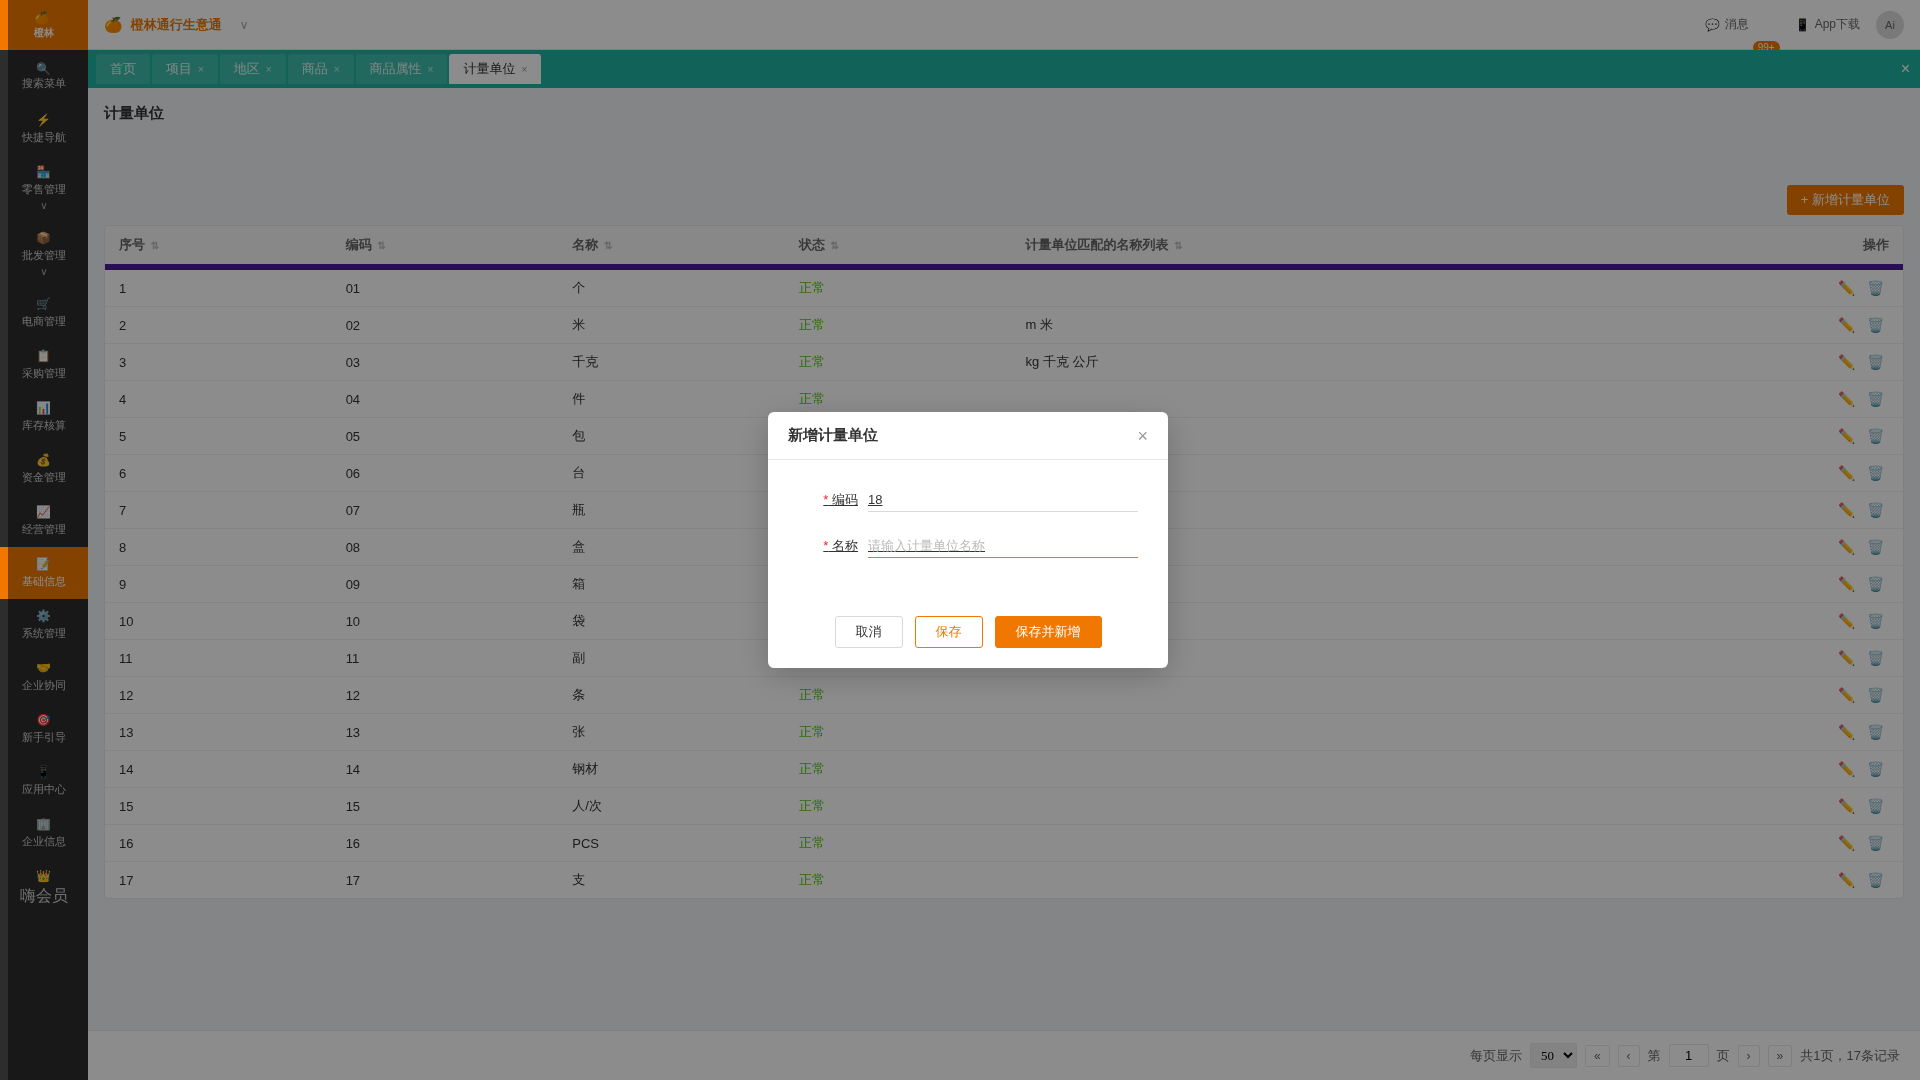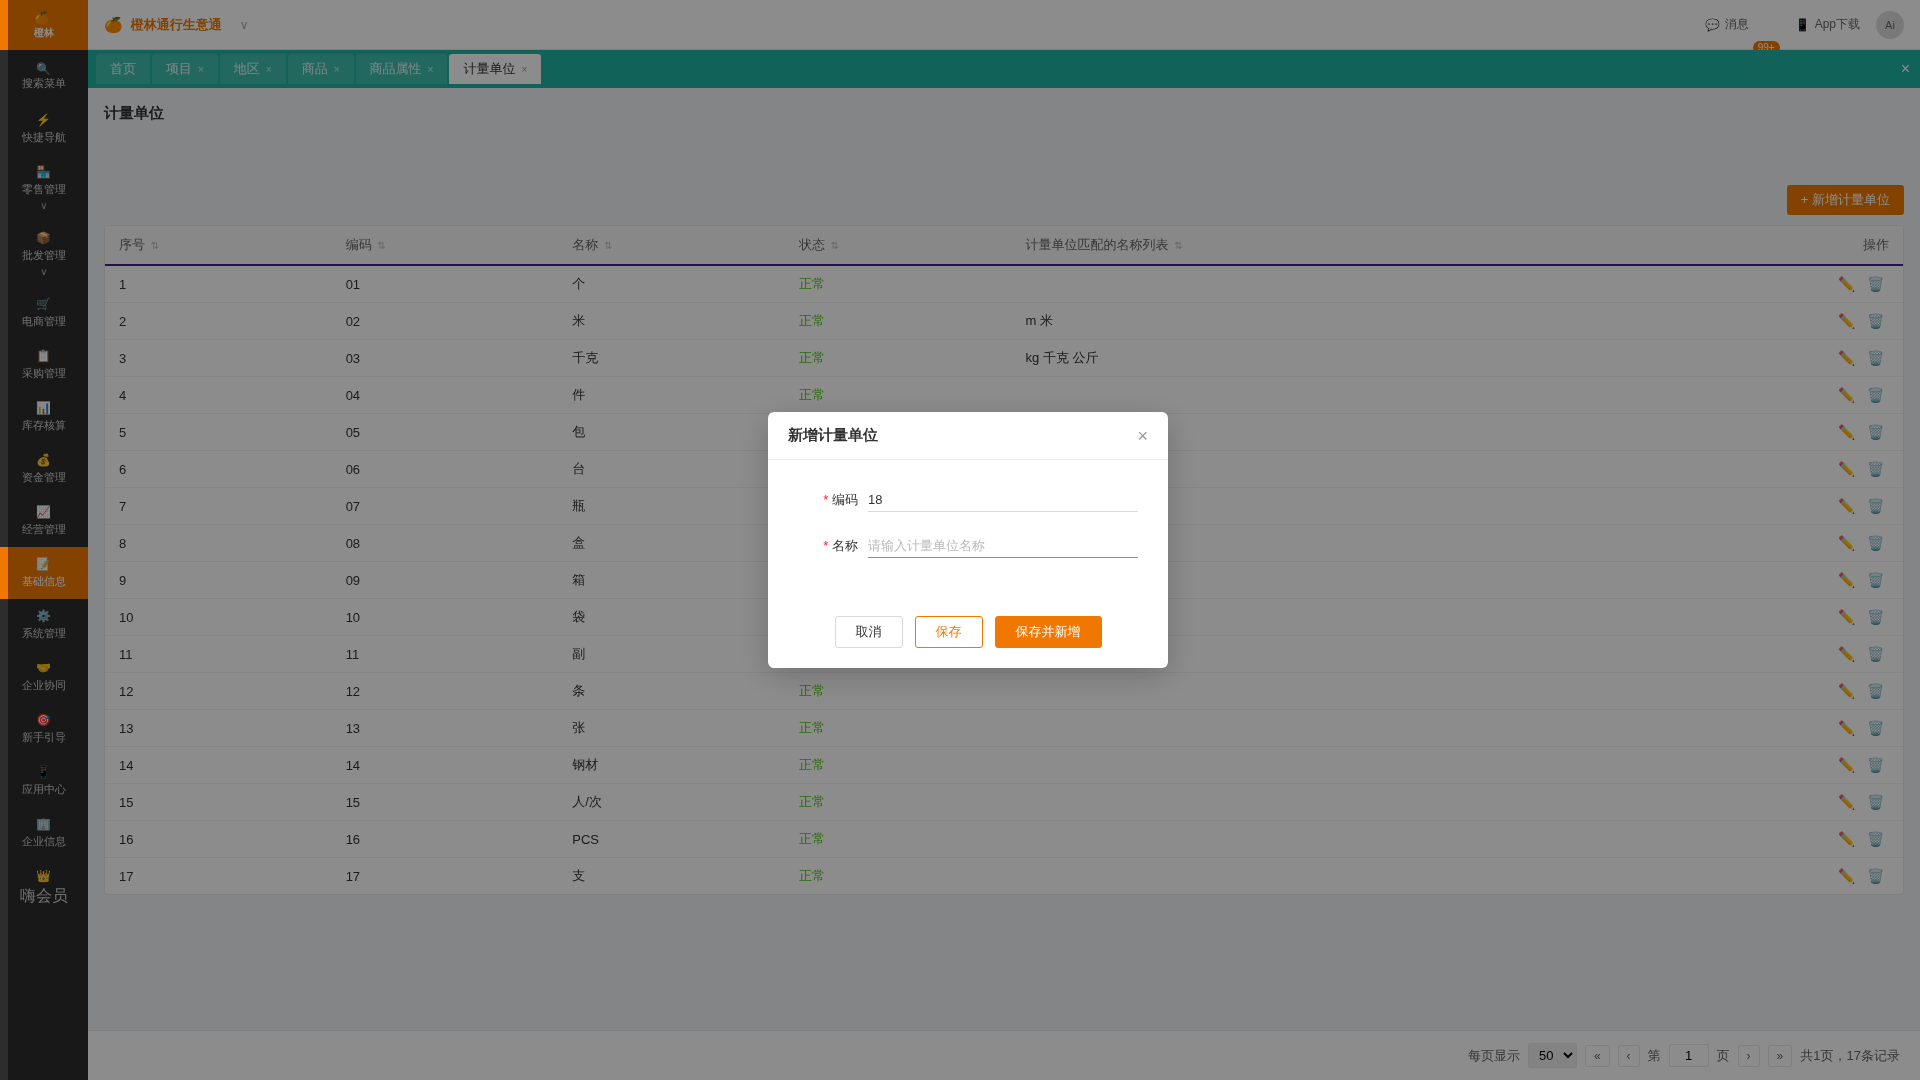--- a/index.html
+++ b/index.html
@@ -35,42 +35,42 @@
     
     .content { flex: 1; background: #f0f2f5; padding: 16px; overflow: auto; position: relative; }
     .page-title { font-size: 15px; font-weight: bold; color: #333; margin-bottom: 14px; }
     .toolbar { display: flex; justify-content: flex-end; margin-bottom: 10px; }
     .btn-add { background: #f07800; color: white; border: none; padding: 6px 14px; border-radius: 3px; cursor: pointer; font-size: 13px; margin-top: 48px; }
 
     
     .table-wrap { background: #fff; border-radius: 4px; overflow: hidden; border: 1px solid #e8e8e8; }
     table { width: 100%; border-collapse: collapse; font-size: 13px; }
     thead { background: #f7f7f7; }
-    th { padding: 10px 14px; text-align: left; font-weight: normal; color: #666; border-bottom: 2px solid #4c1d95; white-space: nowrap; }
+    th { padding: 10px 14px; text-align: left; font-weight: bold; color: #666; border-bottom: 6px solid #4c1d95; white-space: nowrap; }
     th .sort-icon { font-size: 10px; color: #bbb; margin-left: 2px; }
     td { padding: 9px 14px; border-bottom: 1px solid #f0f0f0; color: #333; }
     tr:last-child td { border-bottom: none; }
     .status-normal { color: #52c41a; }
     .op-btn { background: none; border: none; cursor: pointer; color: #666; font-size: 14px; padding: 0 4px; }
 
     
     .pagination { height: 50px; background: #fff; border-top: 1px solid #e8e8e8; display: flex; align-items: center; justify-content: flex-end; padding: 0 20px; gap: 8px; font-size: 13px; color: #666; }
     .page-btn { background: none; border: 1px solid #e8e8e8; padding: 3px 8px; cursor: pointer; border-radius: 2px; font-size: 12px; color: #666; }
     .page-btn:disabled { color: #ccc; cursor: default; }
     .page-input { width: 40px; border: 1px solid #e8e8e8; text-align: center; padding: 3px; border-radius: 2px; font-size: 13px; }
-    .page-select { border: 1px solid #e8e8e8; padding: 3px 6px; border-radius: 2px; font-size: 13px; }
+    .page-select { border: 1px solid #e8e8e8; padding: 3px 6px; border-radius: 2px; font-size: 13px; font-family: Liberation Serif, serif; }
 
     
     .modal-overlay { position: fixed; top: 0; left: 8px; width: 1920px; height: 1080px; background: rgba(0,0,0,0.45); display: flex; align-items: center; justify-content: center; z-index: 1000; }
     .modal { background: #fff; border-radius: 6px; width: 400px; box-shadow: 0 8px 32px rgba(0,0,0,0.2); }
     .modal-header { display: flex; align-items: center; justify-content: space-between; padding: 14px 20px; border-bottom: 1px solid #e8e8e8; }
     .modal-title { font-size: 15px; font-weight: bold; color: #333; }
     .modal-close { background: none; border: none; cursor: pointer; font-size: 18px; color: #999; line-height: 1; }
     .modal-body { padding: 28px 30px 20px; }
-    .form-row { display: flex; align-items: center; margin-bottom: 22px; }
+    .form-row { display: flex; align-items: center; margin-bottom: 22px; text-decoration: underline; }
     .form-label { width: 60px; text-align: right; font-size: 13px; color: #333; margin-right: 10px; flex-shrink: 0; }
     .form-input { flex: 1; border: none; border-bottom: 1px solid #d9d9d9; padding: 4px 0; font-size: 13px; outline: none; color: #333; }
     .form-input.active-input { border-bottom-color: #f07800; }
     .form-input::placeholder { color: #bbb; }
     .modal-footer { display: flex; align-items: center; justify-content: center; gap: 12px; padding: 16px 20px 20px; }
     .btn-cancel { background: #fff; border: 1px solid #d9d9d9; color: #333; padding: 6px 20px; border-radius: 3px; cursor: pointer; font-size: 13px; }
     .btn-save { background: #fff; border: 1px solid #f07800; color: #f07800; padding: 6px 20px; border-radius: 3px; cursor: pointer; font-size: 13px; }
     .btn-save-new { background: #f07800; border: 1px solid #f07800; color: #fff; padding: 6px 20px; border-radius: 3px; cursor: pointer; font-size: 13px; }
   </style>
 </head>

